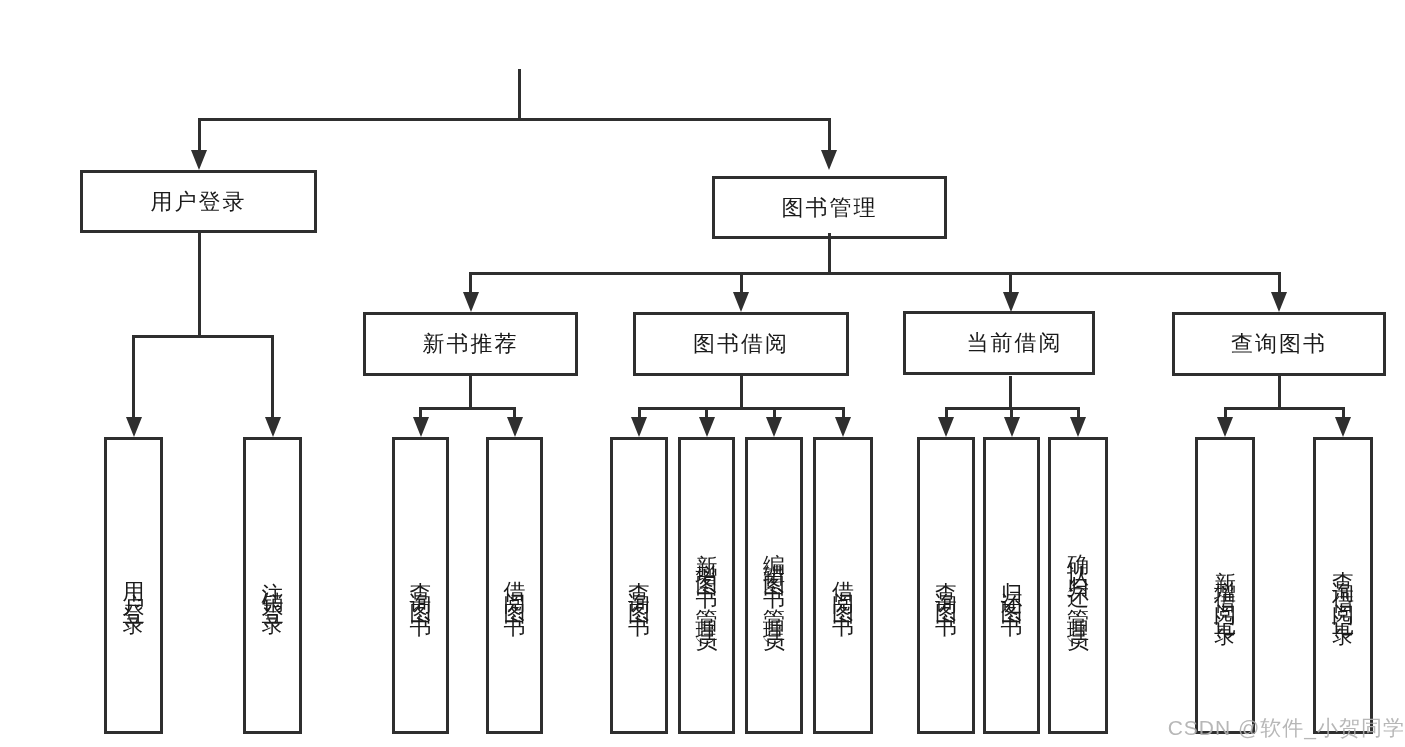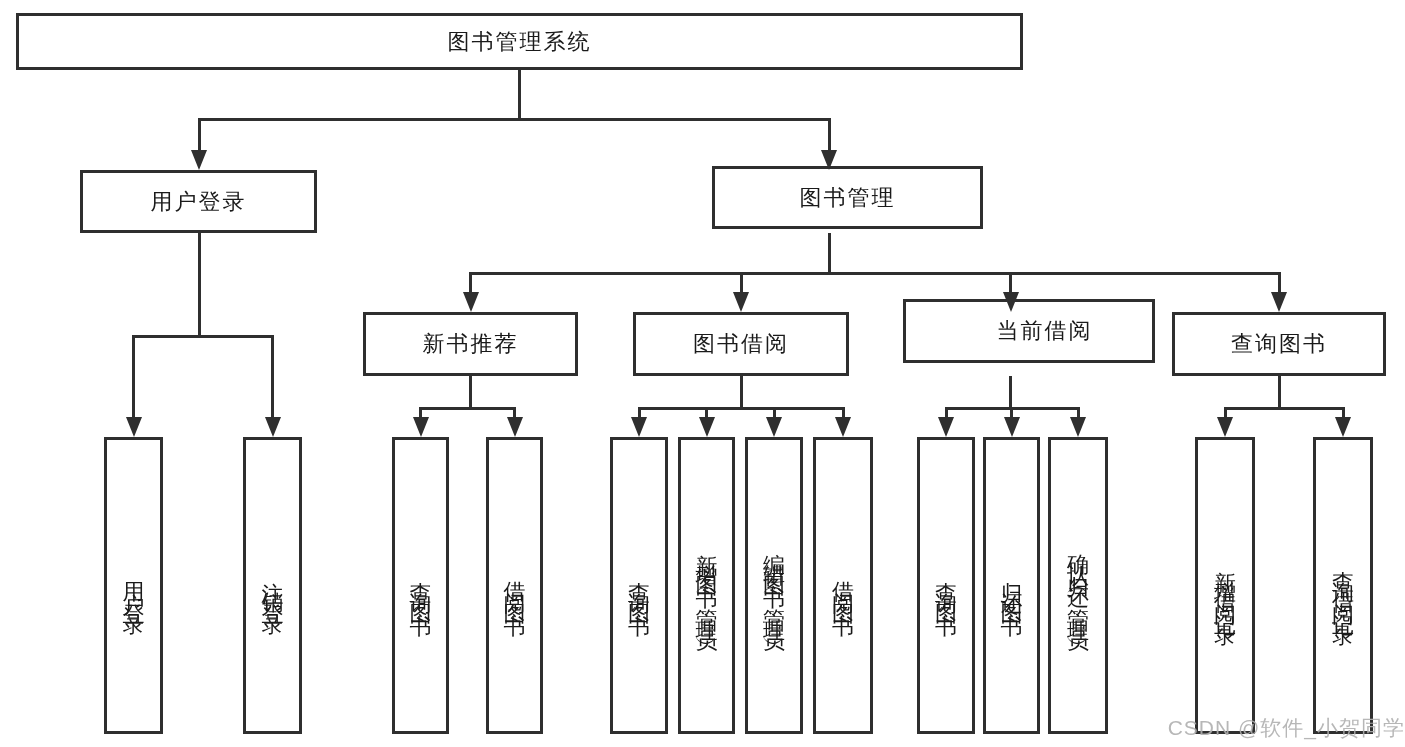--- a/index.html
+++ b/index.html
@@ -60,36 +60,33 @@
     white-space: nowrap;
     z-index: 5;
     opacity: 0.9;
   }
 </style>
 </head>
 <body>
 
 <div id="stage">
   <div class="watermark">CSDN @软件_小贺同学</div>
-<div class="node h" style="left: 16px; top: 13px; width: 1007px; height: 57px;">
-      <span class="lbl">图书管理系统</span>
-    </div>
     <div class="node h" style="left: 80px; top: 170px; width: 237px; height: 63px;">
       <span class="lbl">用户登录</span>
     </div>
-    <div class="node h" style="left: 712px; top: 166px; width: 271px; height: 63px;">
+    <div class="node h" style="left: 712px; top: 176px; width: 235px; height: 63px;">
       <span class="lbl">图书管理</span>
     </div>
     <div class="node h" style="left: 633px; top: 312px; width: 216px; height: 64px;">
       <span class="lbl">图书借阅</span>
     </div>
     <div class="node h" style="left: 363px; top: 312px; width: 215px; height: 64px;">
       <span class="lbl">新书推荐</span>
     </div>
-    <div class="node h" style="left: 903px; top: 299px; width: 252px; height: 64px; padding-left: 31px;">
+    <div class="node h" style="left: 903px; top: 311px; width: 192px; height: 64px; padding-left: 31px;">
       <span class="lbl">当前借阅</span>
     </div>
     <div class="node h" style="left: 1172px; top: 312px; width: 214px; height: 64px;">
       <span class="lbl">查询图书</span>
     </div>
     <div class="node v" style="left: 104px; top: 437px; width: 59px; height: 297px;">
       <span class="lbl">用户登录</span>
     </div>
     <div class="node v" style="left: 243px; top: 437px; width: 59px; height: 297px;">
       <span class="lbl">注销登录</span>

